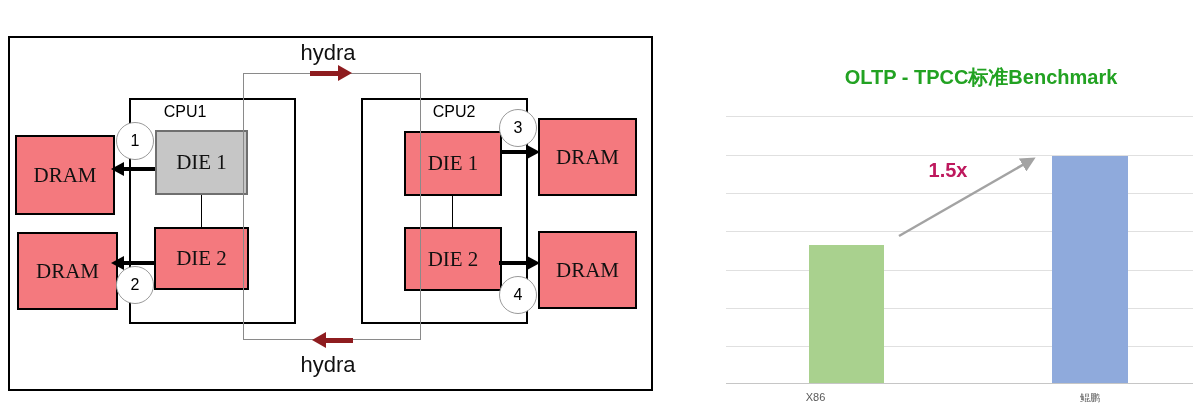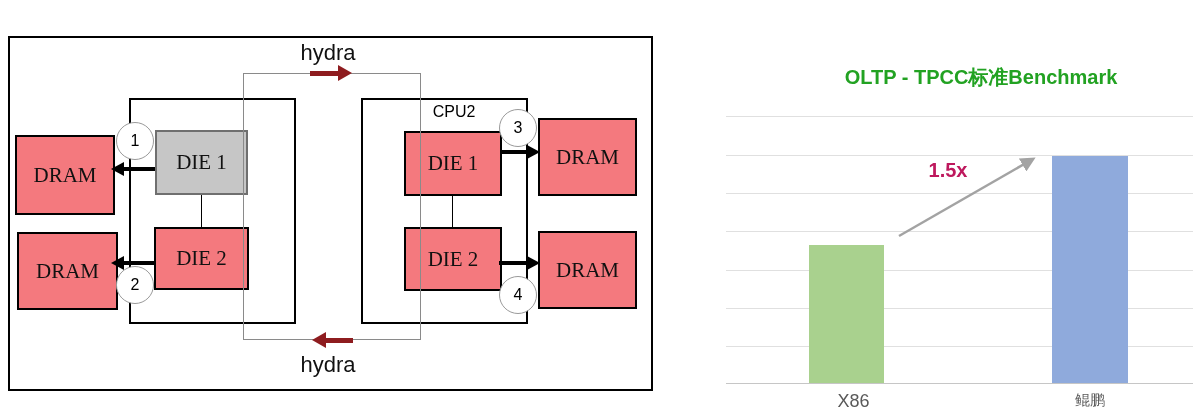--- a/index.html
+++ b/index.html
@@ -66,38 +66,39 @@
 
   
   .chart-title { left:761px; top:64px; width:440px; text-align:center;
                  font-size:20px; font-weight:bold; z-index:2; }
   .gridline { left:726px; width:467px; height:1px; background:#E0E0E0; z-index:1; }
   .gridline.axis { background:#C6C6C6; }
   .bar { bottom:32px; z-index:2; }
   .bar-0 { left:809px; width:75px; }
   .bar-1 { left:1052px; width:76px; }
   .x-label { top:391px; text-align:center; color:#595959; z-index:2; }
-  .x-label-0 { left:816px;  width:75px; font-size:18px; }
-  .x-label-1 { left:1052px; width:76px; font-size:15px; }
+  .x-label-0 { left:778px;  width:75px; font-size:11px; }
+  .x-label-1 { left:1052px; width:76px; font-size:10px; }
   .growth-annot { left:916px; top:159px; width:64px; text-align:center;
                   font-size:20px; font-weight:bold; z-index:3; }
   .growth-svg { left:890px; top:148px; z-index:2; }
 </style>
 </head>
 <body>
 
 <div id="stage">
 
   <div class="abs outer-border"></div>
 
   <div class="abs hydra-label hydra-top">hydra</div>
   <div class="abs hydra-label hydra-bottom">hydra</div>
 
   <div class="abs cpu-box cpu1-box"></div>
   <div class="abs cpu-box cpu2-box"></div>
+  <div class="abs cpu-label cpu1-label">CPU1</div>
   <div class="abs cpu-label cpu2-label">CPU2</div>
 
   <div class="abs chipbox dram dram-tl">DRAM</div>
   <div class="abs chipbox dram dram-bl">DRAM</div>
   <div class="abs chipbox dram dram-tr">DRAM</div>
   <div class="abs chipbox dram dram-br">DRAM</div>
 
   <div class="abs chipbox die-c1-1">DIE 1</div>
   <div class="abs chipbox die-c1-2">DIE 2</div>
   <div class="abs chipbox die-c2-1">DIE 1</div>

